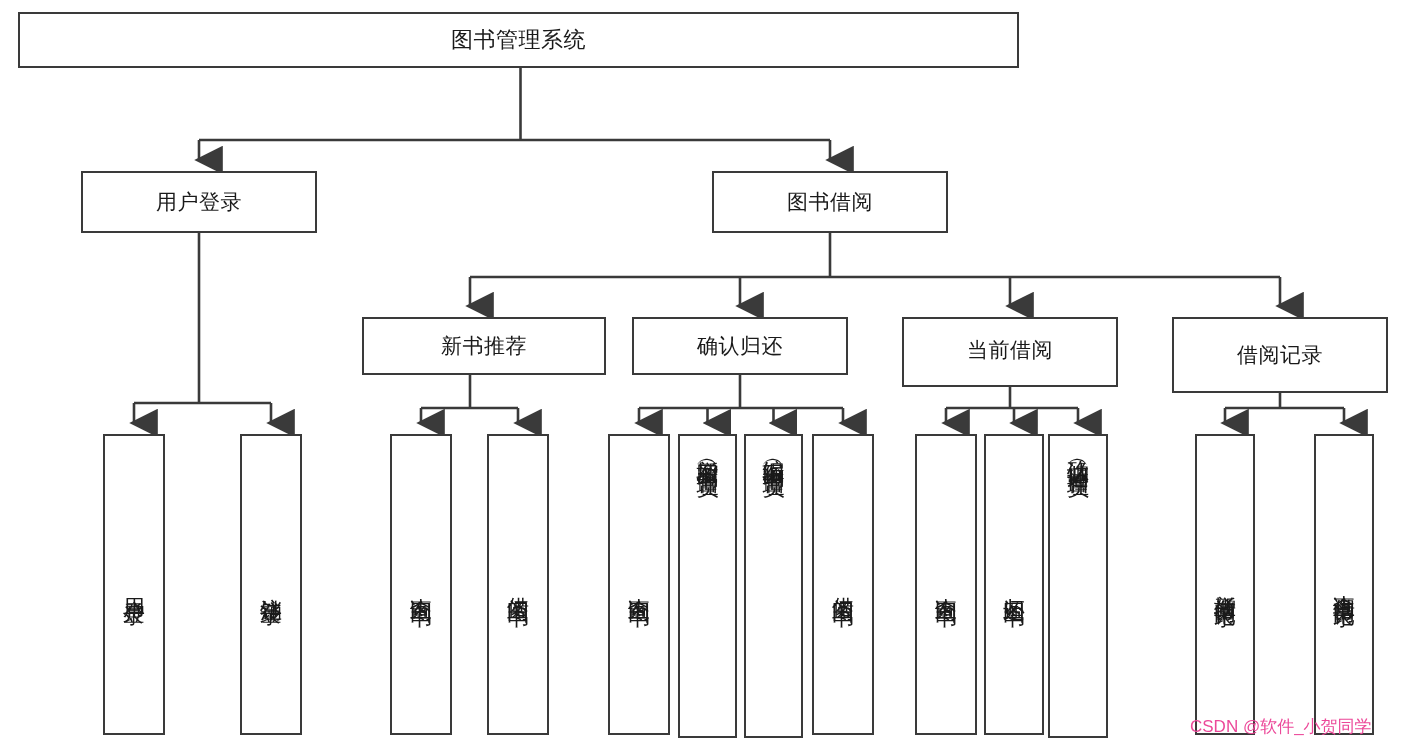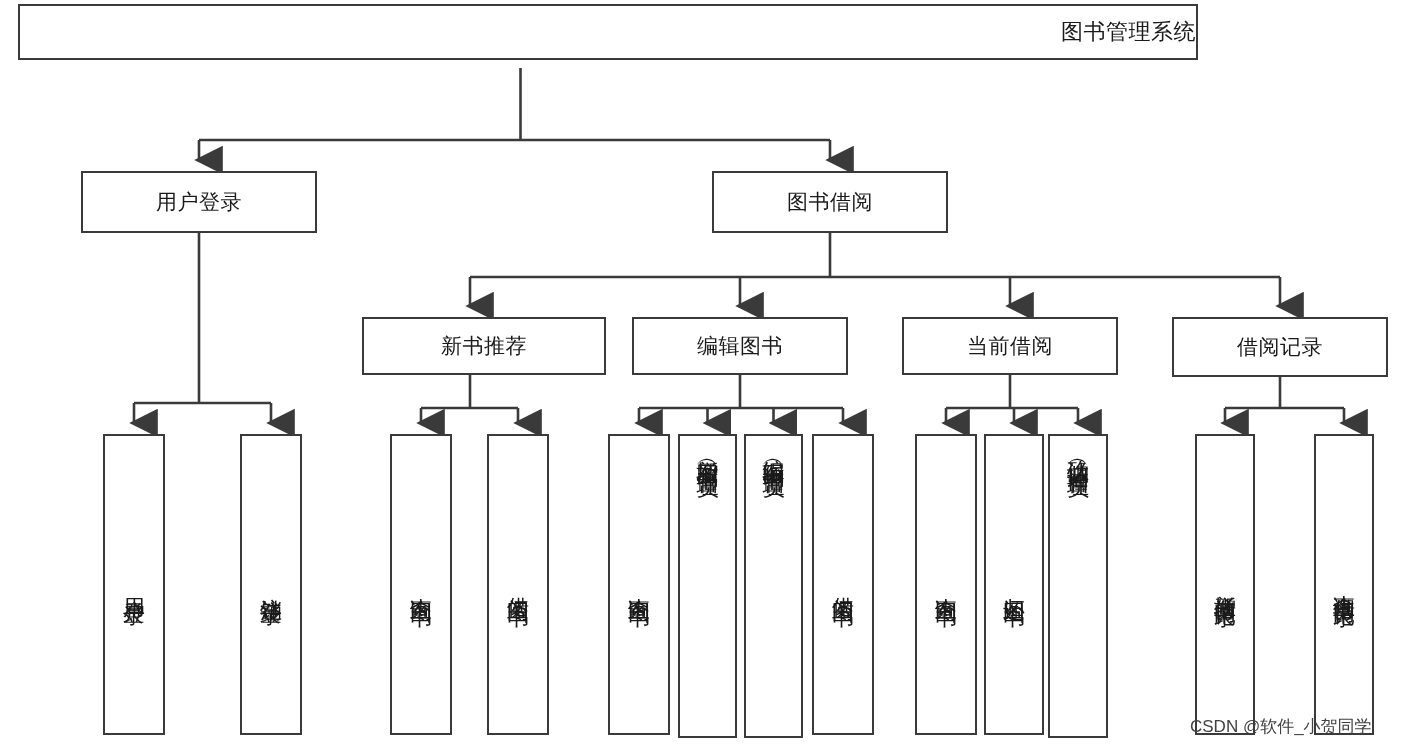--- a/index.html
+++ b/index.html
@@ -62,21 +62,21 @@
     line-height: 1.0;
     letter-spacing: 2.5px;
     white-space: nowrap;
   }
   .node.vert.mid {
     align-items: center;
     padding-top: 0;
   }
   .watermark {
     position: absolute;
-    color: #404040;
+    color: #ec4899;
     font-size: 17px;
     white-space: nowrap;
     z-index: 5;
     font-family: "Liberation Sans", "DejaVu Sans", sans-serif;
   }
 </style>
 </head>
 <body>
 
 <div id="canvas">
@@ -117,41 +117,41 @@
         <path d="M 946 408 L 946 423" marker-end="url(#arrow)"></path>
         <path d="M 1014 408 L 1014 423" marker-end="url(#arrow)"></path>
         <path d="M 1078 408 L 1078 423" marker-end="url(#arrow)"></path>
         <path d="M 1280 375 L 1280 408"></path>
         <path d="M 1225 408 L 1344 408"></path>
         <path d="M 1225 408 L 1225 423" marker-end="url(#arrow)"></path>
         <path d="M 1344 408 L 1344 423" marker-end="url(#arrow)"></path>
       </g>
   </svg>
 
-  <div class="node horiz root" id="n-root" style="left: 18px; top: 4px; width: 1180px; height: 56px; justify-content: flex-end;">
+  <div class="node horiz root" id="n-root" style="left: 18px; top: 12px; width: 1001px; height: 56px;">
     <span class="lbl">图书管理系统</span>
   </div>
 
   <div class="node horiz" id="n-login" style="left: 81px; top: 171px; width: 236px; height: 62px;">
     <span class="lbl">用户登录</span>
   </div>
   <div class="node horiz" id="n-bookmgr" style="left: 712px; top: 171px; width: 236px; height: 62px;">
     <span class="lbl">图书借阅</span>
   </div>
 
   <div class="node horiz" id="n-newbook" style="left: 362px; top: 317px; width: 244px; height: 58px;">
     <span class="lbl">新书推荐</span>
   </div>
   <div class="node horiz" id="n-borrow" style="left: 632px; top: 317px; width: 216px; height: 58px;">
-    <span class="lbl">编辑图书</span>
+    <span class="lbl">确认归还</span>
   </div>
-  <div class="node horiz" id="n-current" style="left: 902px; top: 317px; width: 216px; height: 58px;">
+  <div class="node horiz" id="n-current" style="left: 902px; top: 317px; width: 216px; height: 70px; font-family: Liberation Mono, monospace;">
     <span class="lbl">当前借阅</span>
   </div>
-  <div class="node horiz" id="n-record" style="left: 1172px; top: 317px; width: 216px; height: 60px;">
+  <div class="node horiz" id="n-record" style="left: 1172px; top: 317px; width: 216px; height: 76px;">
     <span class="lbl">借阅记录</span>
   </div>
 
   <div class="node vert mid" id="n-leaf-0" style="left: 103px; top: 434px; width: 62px; height: 301px;">
     <span class="lbl">用户登录</span>
   </div>
   <div class="node vert mid" id="n-leaf-1" style="left: 240px; top: 434px; width: 62px; height: 301px;">
     <span class="lbl">注销登录</span>
   </div>
   <div class="node vert mid" id="n-leaf-2" style="left: 390px; top: 434px; width: 62px; height: 301px;">

